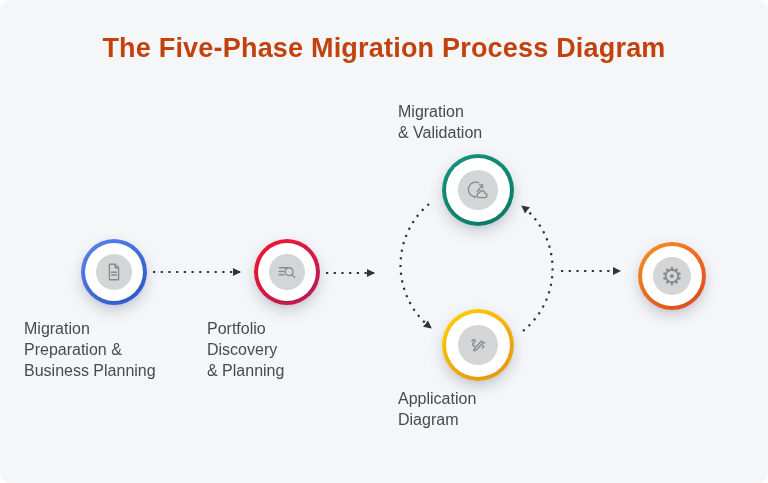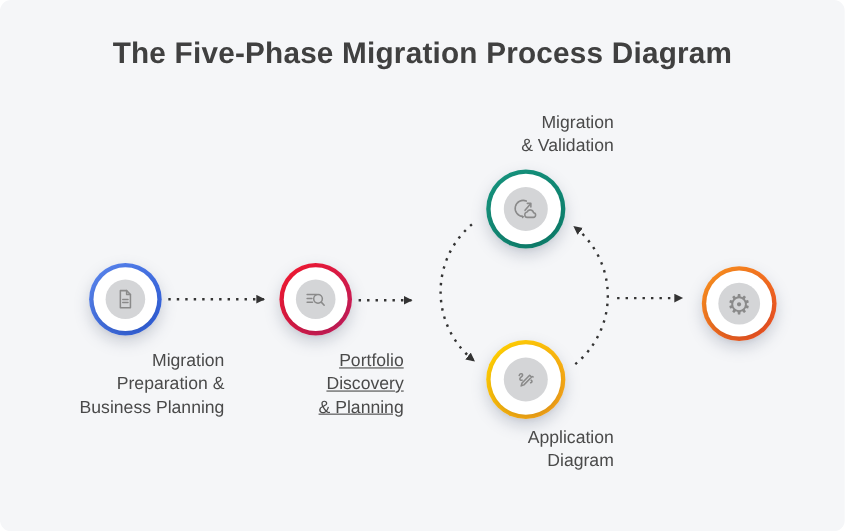--- a/index.html
+++ b/index.html
@@ -10,21 +10,21 @@
     background: #f5f6f8;
     border-radius: 10px;
     overflow: hidden;
   }
   .title {
     position: absolute;
     top: 33px; left: 0; width: 100%;
     text-align: center;
     font-size: 27px;
     font-weight: 700;
-    color: #404040;
+    color: #c2410c;
     letter-spacing: 0.2px;
   }
   .connectors {
     position: absolute; inset: 0;
     width: 768px; height: 483px;
     pointer-events: none;
   }
   .node { position: absolute; }
   .ring {
     border-radius: 50%;
@@ -56,35 +56,35 @@
   .node-lg .bubble { width: 40px; height: 40px; }
   .bubble svg { display: block; }
   .glyph {
     font-family: "DejaVu Sans", sans-serif;
     font-size: 25px;
     line-height: 1;
     color: #8a8a8a;
   }
   .node-label {
     position: absolute;
-    text-align: right;
+    text-align: left;
     white-space: pre-line;
     font-size: 16px;
     line-height: 21px;
     color: #4a4a4a;
   }
   
   #node-1 { left: 81px;  top: 239px; }
   #node-2 { left: 254px; top: 239px; }
   #node-3 { left: 442px; top: 154px; }
   #node-4 { left: 442px; top: 309px; }
   #node-5 { left: 638px; top: 242px; }
   
   #label-1 { left: 24px;  top: 318px; width: 180px; }
-  #label-2 { left: 207px; top: 318px; width: 160px; text-decoration: underline; }
+  #label-2 { left: 207px; top: 318px; width: 160px; }
   #label-3 { left: 398px; top: 101px; width: 160px; }
   #label-4 { left: 398px; top: 388px; width: 160px; }
   #label-5 { left: 592px; top: 318px; width: 160px; }
 </style>
 </head>
 <body>
 
 <div class="canvas">
 
   <h1 class="title">The Five-Phase Migration Process Diagram</h1>

